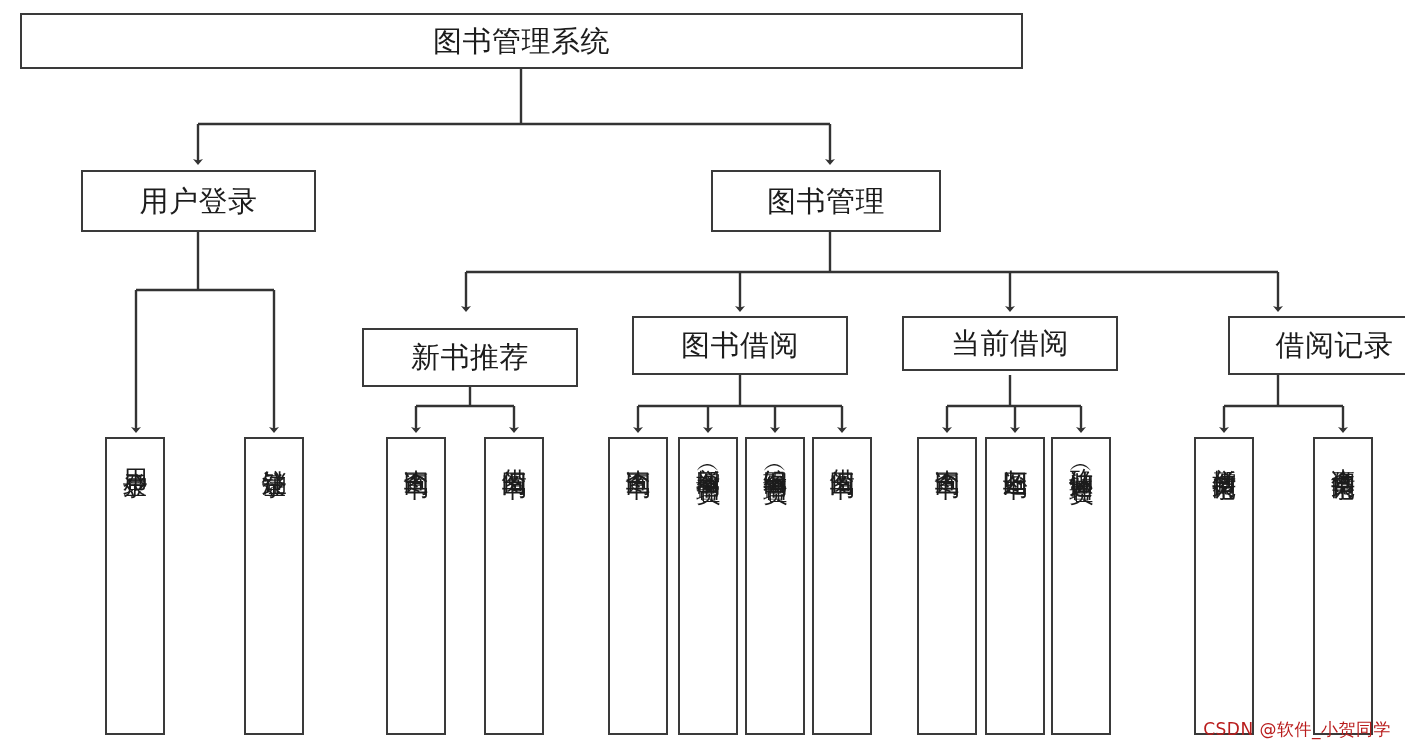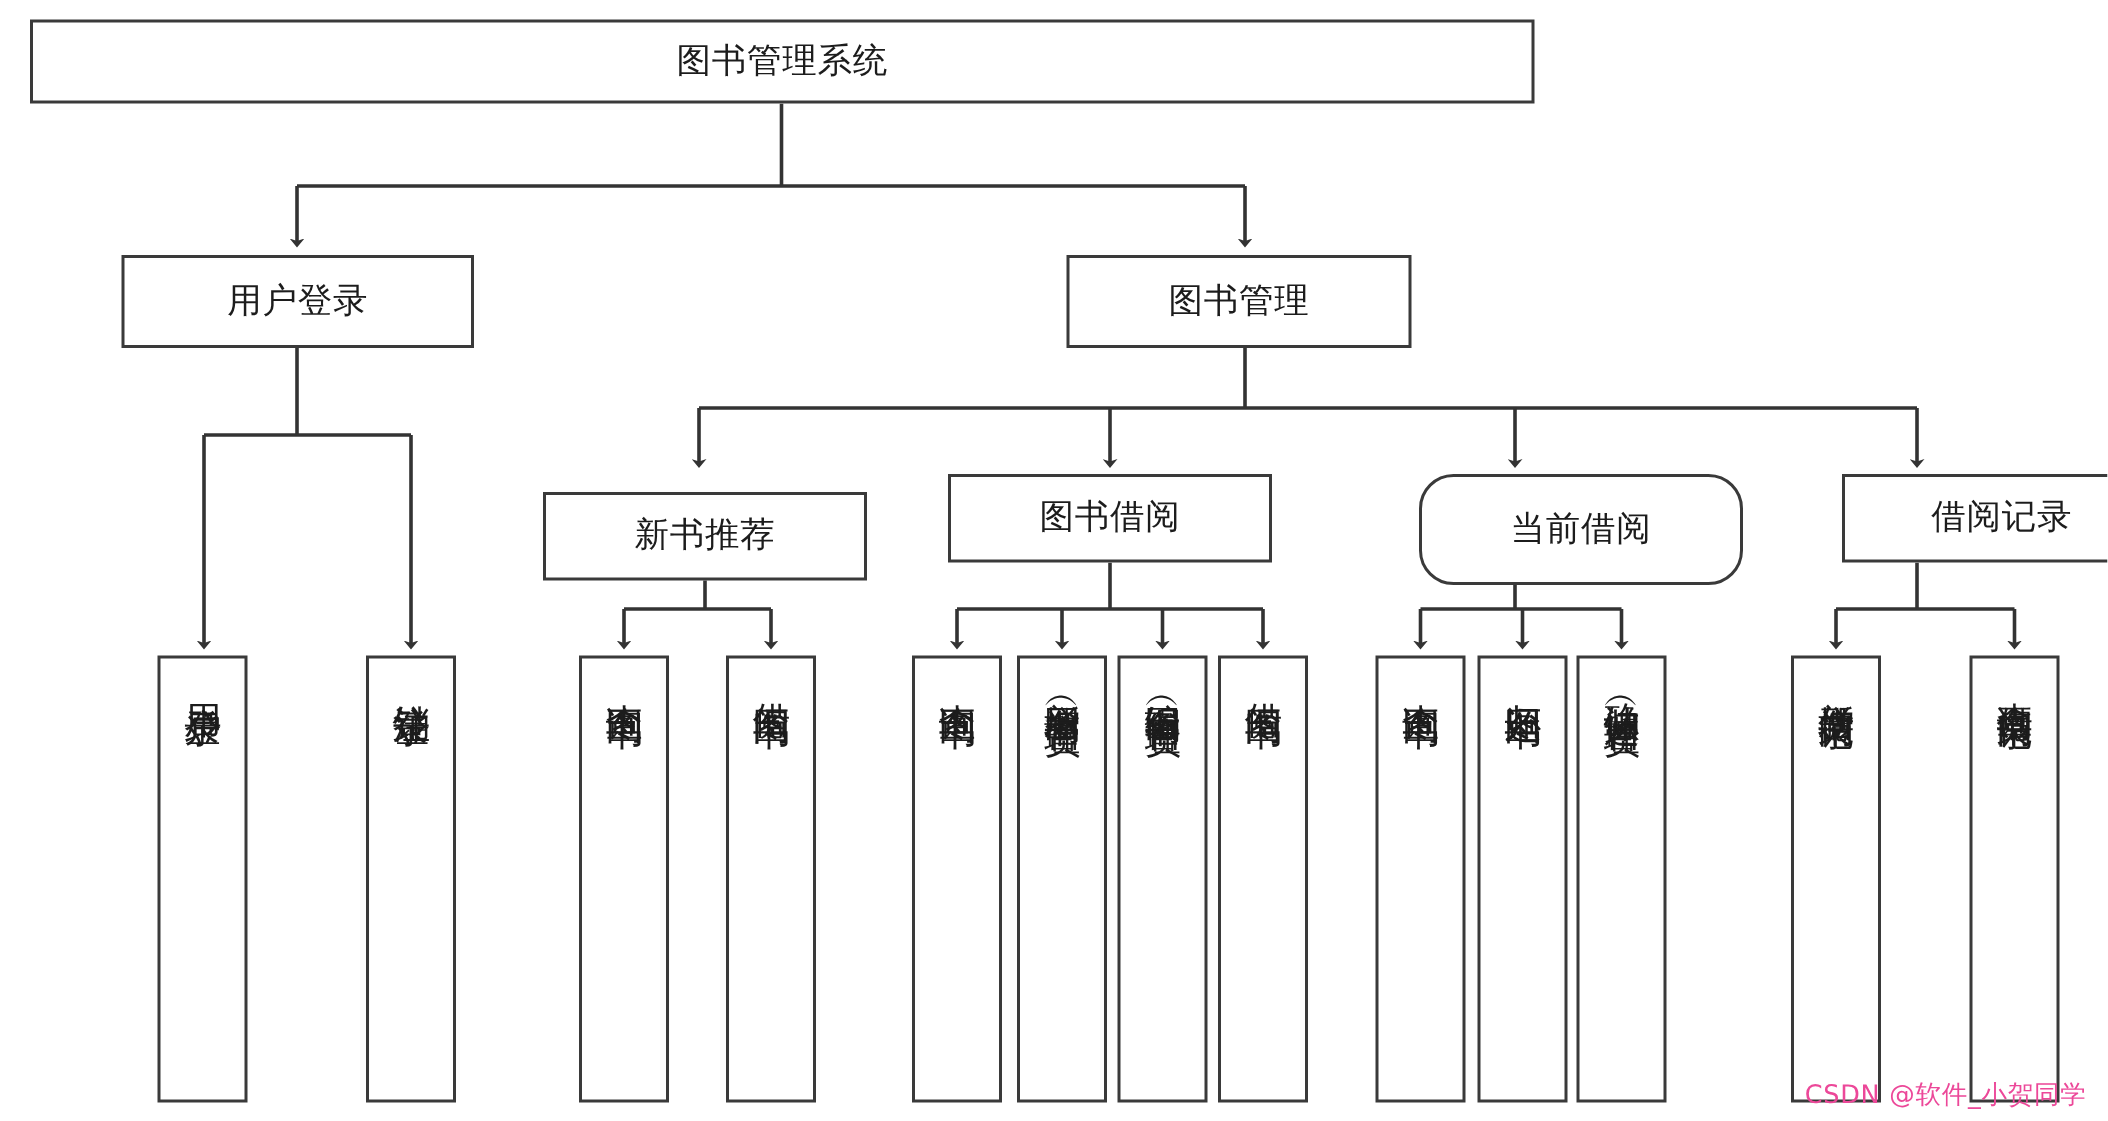--- a/index.html
+++ b/index.html
@@ -36,21 +36,21 @@
     justify-content: center;
     color: #1c1c1c;
   }
   .node .label {
     display: block;
     text-align: center;
     line-height: 1.32;
     letter-spacing: 0.5px;
   }
   .node.horizontal .label {
-    font-size: 23px;
+    font-size: 29px;
   }
   .node.vertical {
     align-items: flex-start;
     justify-content: center;
     padding-top: 10px;
   }
   .node.vertical .label {
     writing-mode: vertical-rl;
     text-orientation: upright;
     font-size: 25px;
@@ -59,21 +59,21 @@
     white-space: nowrap;
   }
   .node.vertical.tall-text .label {
     font-size: 24px;
   }
   .watermark {
     position: absolute;
     right: 14px;
     bottom: 6px;
     font-size: 17px;
-    color: #ec4899;
+    color: #b91c1c;
     letter-spacing: 0.5px;
     white-space: nowrap;
     font-family: "DejaVu Sans", "Liberation Sans", sans-serif;
   }
 </style>
 </head>
 <body>
 
 <div id="canvas">
 
@@ -140,21 +140,21 @@
   <div class="node horizontal" style="left:711px; top:170px; width:230px; height:62px;">
     <span class="label">图书管理</span>
   </div>
 
   <div class="node horizontal" style="left:362px; top:316px; width:216px; height:59px;margin-top:12px;">
     <span class="label">新书推荐</span>
   </div>
   <div class="node horizontal" style="left:632px; top:316px; width:216px; height:59px;">
     <span class="label">图书借阅</span>
   </div>
-  <div class="node horizontal" style="left:946px; top:316px; width:216px; height:74px;border-radius:23px;">
+  <div class="node horizontal" style="left:902px; top:316px; width:216px; height:55px;">
     <span class="label">当前借阅</span>
   </div>
   <div class="node horizontal" style="left:1228px; top:316px; width:213px; height:59px;">
     <span class="label">借阅记录</span>
   </div>
 
   <div class="node vertical" style="left:105px; top:437px; width:60px; height:298px;">
     <span class="label">用户登录</span>
   </div>
   <div class="node vertical" style="left:244px; top:437px; width:60px; height:298px;">

